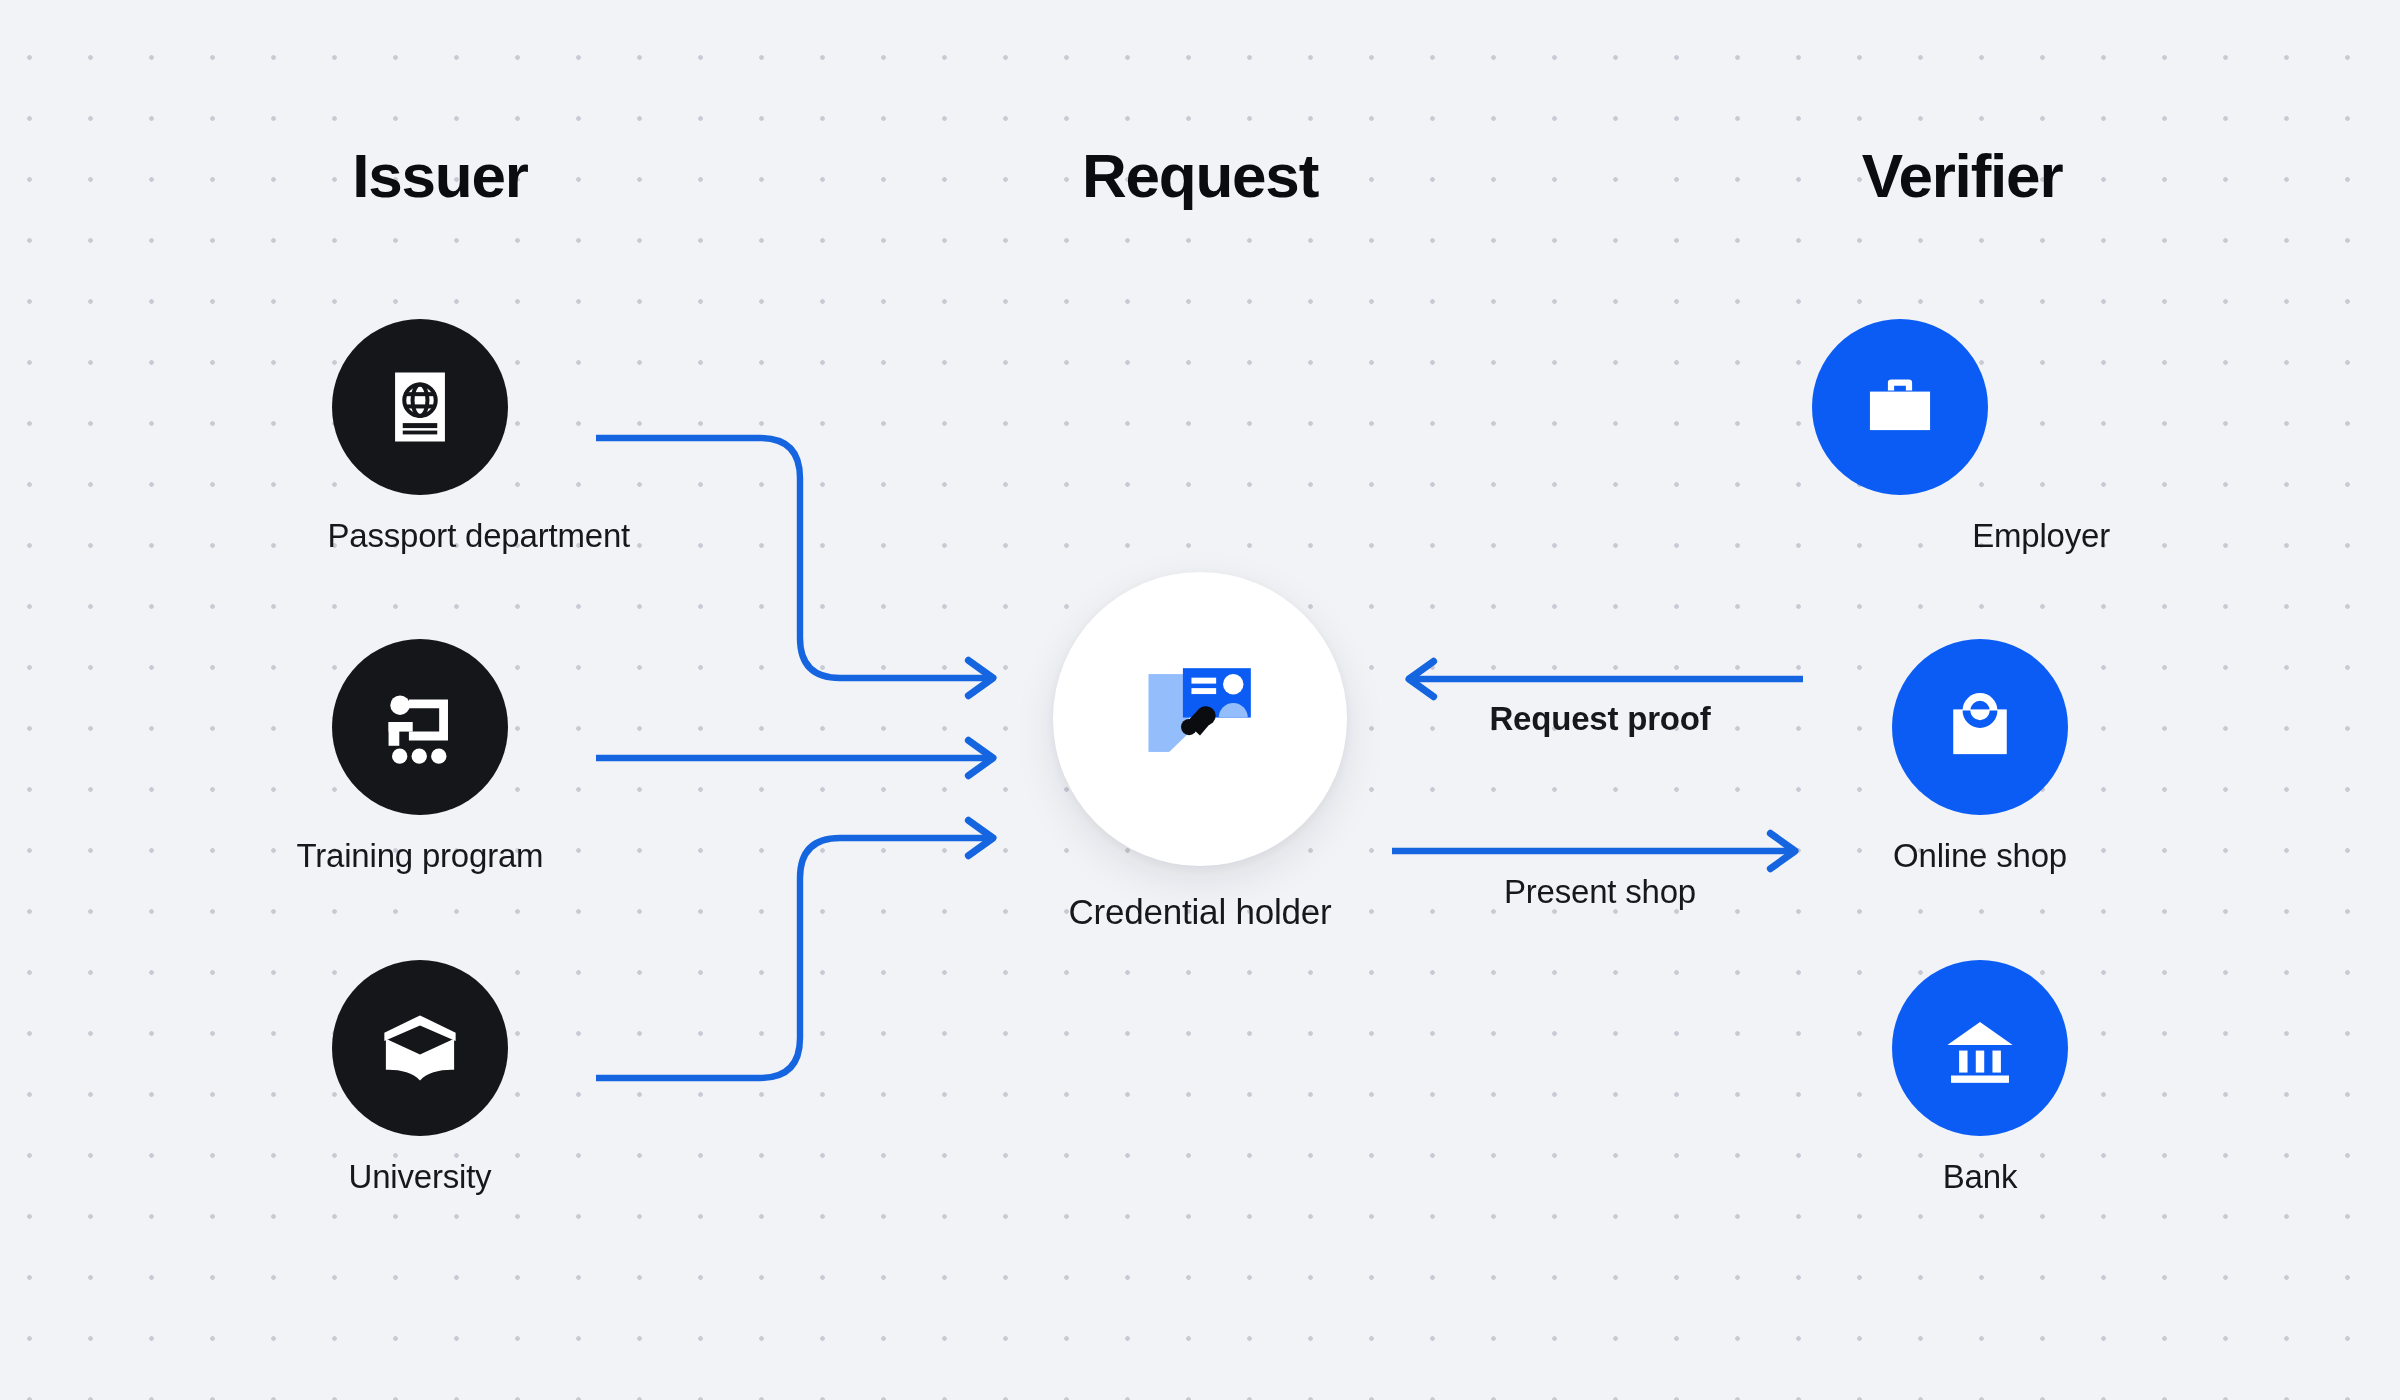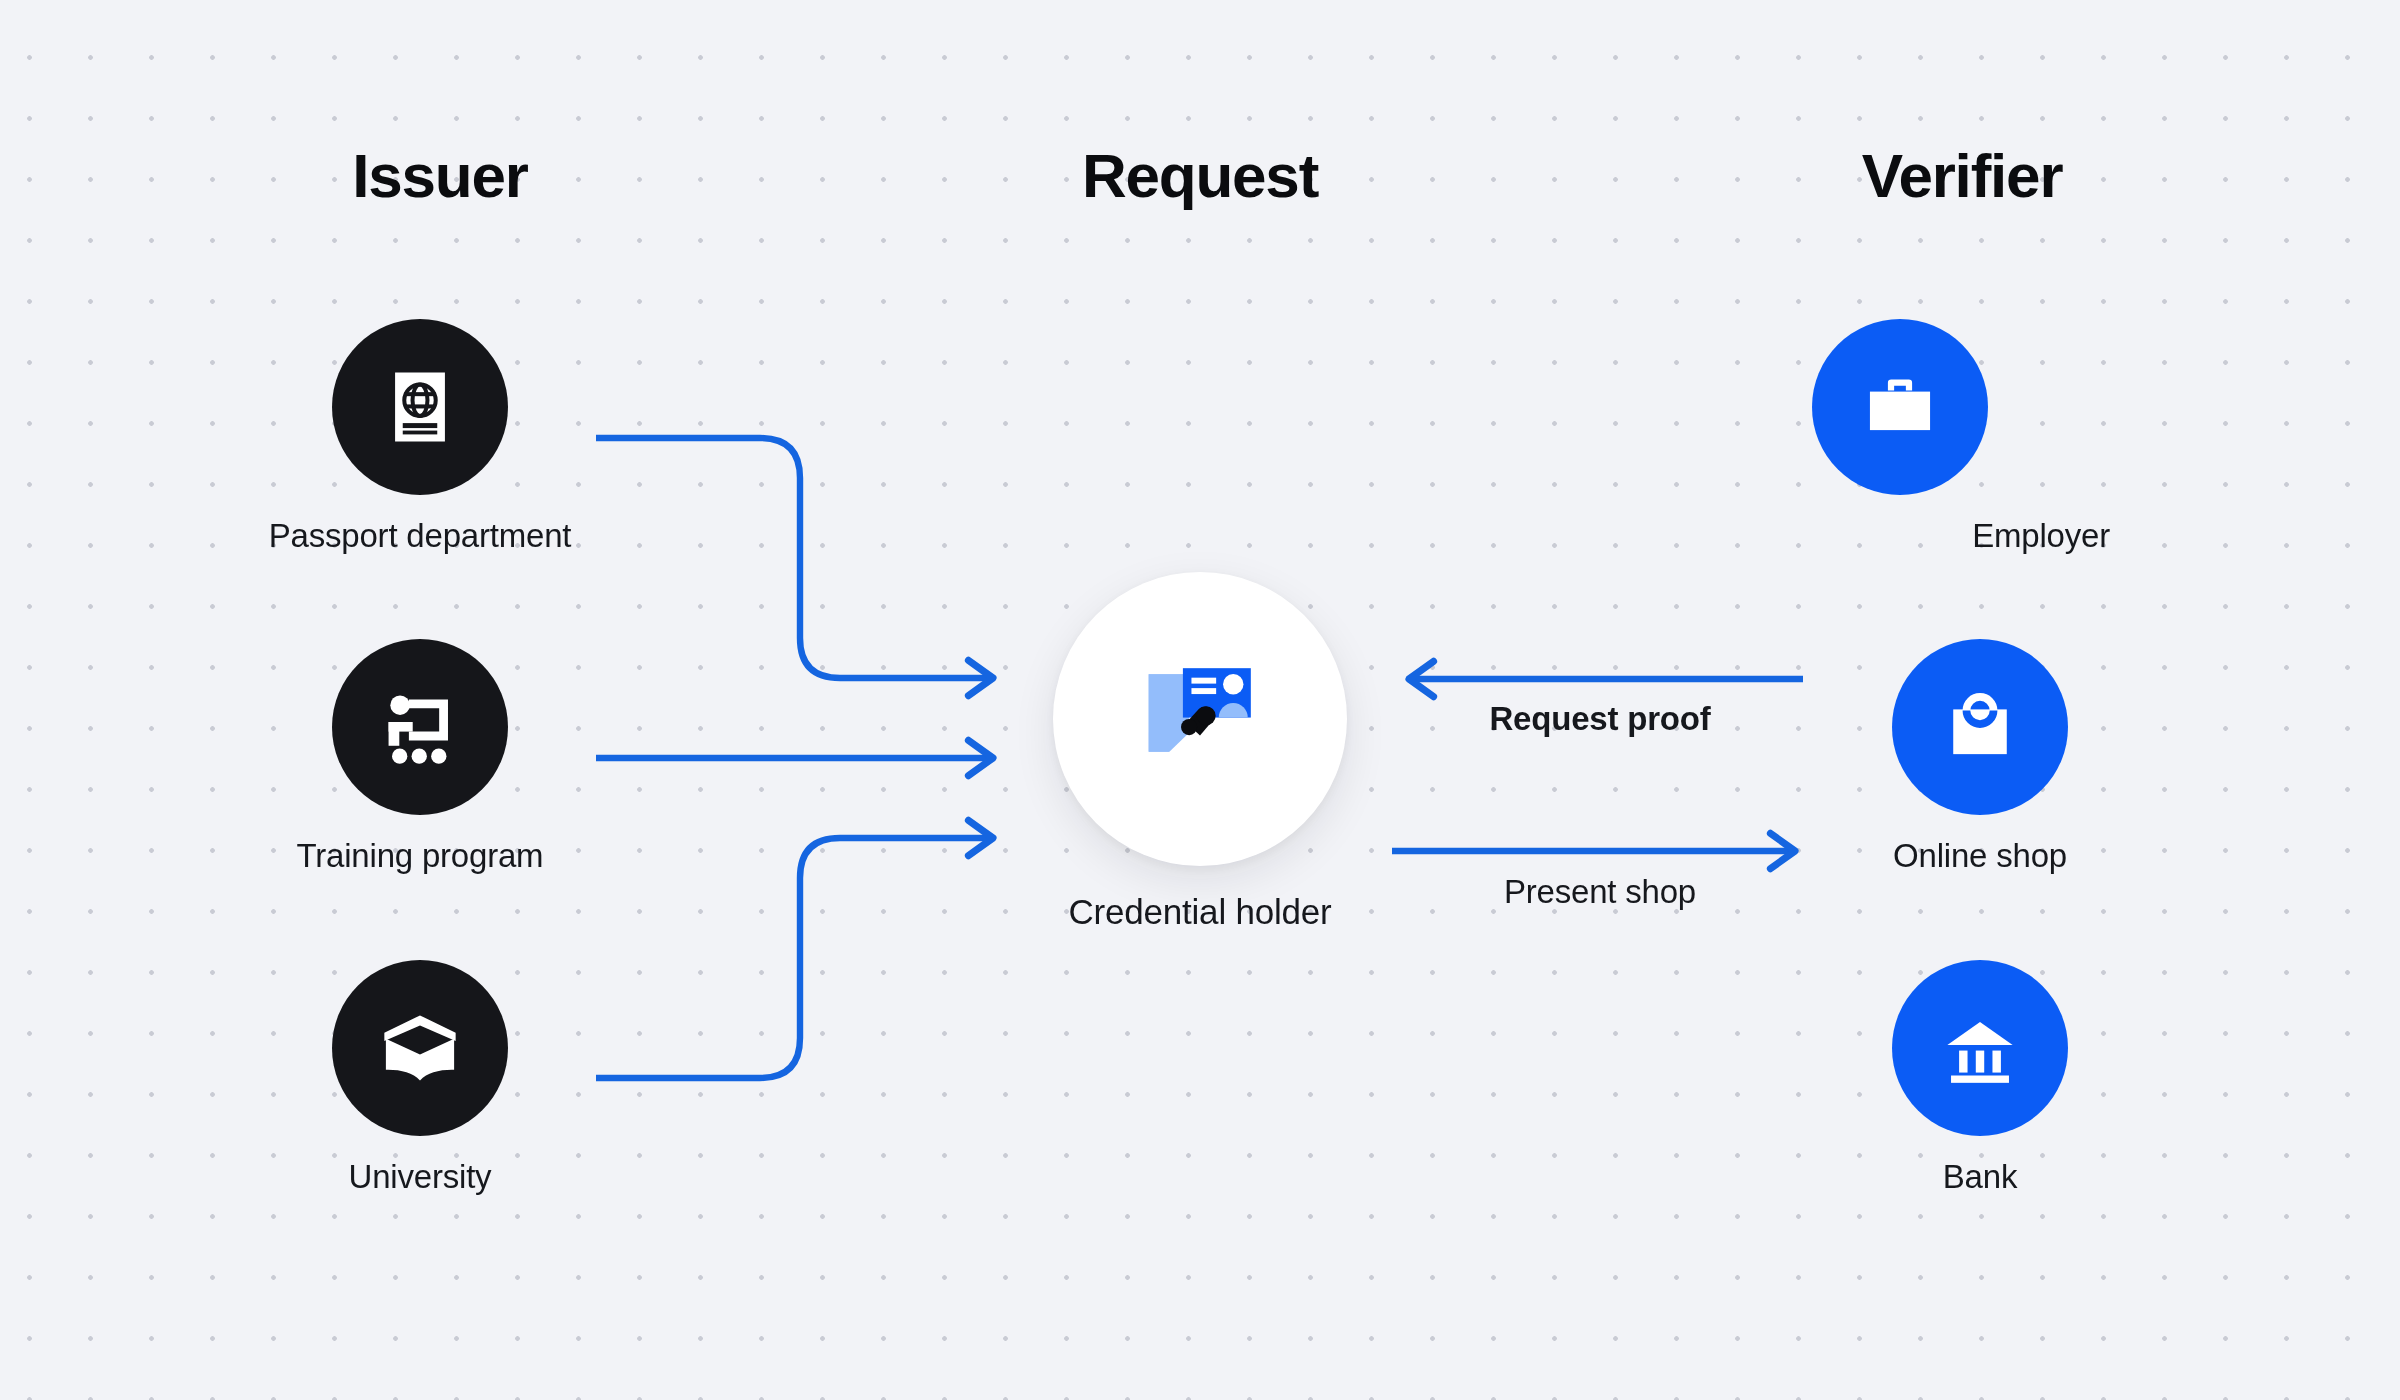--- a/index.html
+++ b/index.html
@@ -78,21 +78,21 @@
 
     <path d="M 1803 679 H 1409" fill="none" stroke="#1565e0" stroke-width="6.4" stroke-linecap="butt" marker-end="url(#ah-right)"></path>
 
     <path d="M 1392 851 H 1795" fill="none" stroke="#1565e0" stroke-width="6.4" stroke-linecap="butt" marker-end="url(#ah-right)"></path>
   </svg>
 
   <div class="col-title" style="left:440px;top:140px;">Issuer</div>
   <div class="col-title" style="left:1200px;top:140px;">Request</div>
   <div class="col-title" style="left:1962px;top:140px;">Verifier</div>
 
-  <div class="node" style="left:420px;top:437px;">
+  <div class="node" style="left:420px;top:437px;text-align:right;">
     <div class="disc dark">
 
       <svg width="92" height="92" viewBox="0 0 48 48" xmlns="http://www.w3.org/2000/svg">
         <rect x="11" y="6" width="26" height="36" fill="#ffffff"></rect>
         <g fill="none" stroke="#15161a" stroke-width="2.1">
           <circle cx="24" cy="20.5" r="8.2"></circle>
           <ellipse cx="24" cy="20.5" rx="3.9" ry="8.2"></ellipse>
           <line x1="15.9" y1="17.3" x2="32.1" y2="17.3"></line>
           <line x1="15.9" y1="23.7" x2="32.1" y2="23.7"></line>
         </g>

